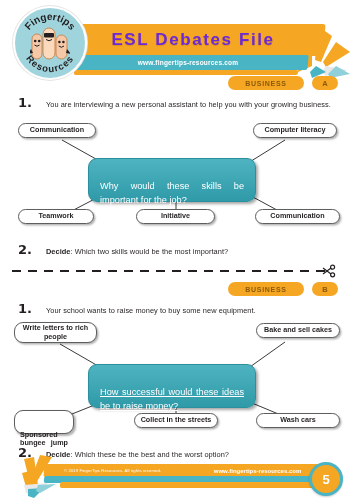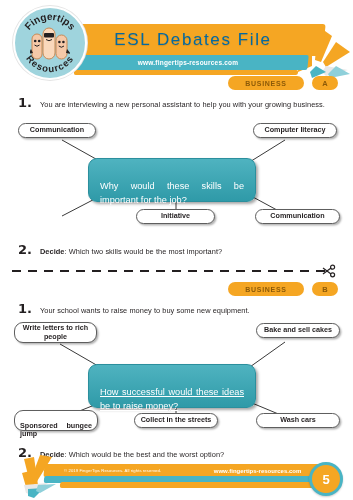--- a/index.html
+++ b/index.html
@@ -17,21 +17,21 @@
   .hdr-burst { position: absolute; left: 296px; top: 22px; width: 57px; height: 58px; }
 
   .banner-orange {
     position: absolute; left: 62px; top: 24px; width: 262px; height: 32px;
     background: #f5a623; border-radius: 3px;
     transform: skewX(-6deg);
   }
   .banner-title {
     position: absolute; left: 62px; top: 24px; width: 262px; height: 32px;
     display: flex; align-items: center; justify-content: center;
-    color: #0369a1; font-size: 17px; font-weight: normal; letter-spacing: 1.6px;
+    color: #6d28d9; font-size: 17px; font-weight: bold; letter-spacing: 1.6px;
     text-shadow: 0 1px 1px rgba(0,0,0,.12);
   }
   .banner-teal {
     position: absolute; left: 68px; top: 55px; width: 240px; height: 15px;
     background: #49b4c4; border-radius: 2px; transform: skewX(-6deg);
   }
   .banner-url {
     position: absolute; left: 68px; top: 55px; width: 240px; height: 15px;
     display: flex; align-items: center; justify-content: center;
     color: #ffffff; font-size: 6.5px; font-weight: bold; letter-spacing: .2px;
@@ -64,21 +64,21 @@
     display: flex; align-items: center; justify-content: center;
     color: #8c5a08; font-size: 7.5px; font-weight: bold;
   }
 
   
   .qline { position: absolute; display: flex; align-items: baseline; }
   .qnum {
     font-size: 13px; font-weight: bold; color: #231f20;
     font-family: "DejaVu Sans", sans-serif; line-height: 1;
   }
-  .qtext { font-size: 7.4px; color: #231f20; margin-left: 8px; letter-spacing: .05px; }
+  .qtext { font-size: 7.4px; color: #231f20; margin-left: 14px; letter-spacing: .05px; }
   .qtext b { font-weight: bold; }
 
   
   .map { position: absolute; left: 0; width: 353px; }
   .map svg { position: absolute; left: 0; top: 0; }
 
   .node {
     position: absolute;
     background: #ffffff;
     border: 1.1px solid #5e5e5e;
@@ -216,20 +216,21 @@
       <line x1="62" y1="96" x2="112" y2="70" stroke="#3a3a3a" stroke-width="1"></line>
       <line x1="176" y1="96" x2="176" y2="78" stroke="#3a3a3a" stroke-width="1"></line>
       <line x1="288" y1="96" x2="240" y2="70" stroke="#3a3a3a" stroke-width="1"></line>
     </svg>
 
     <div class="node" style="left:18px; top:3px; width:78px; height:15px;">Communication</div>
     <div class="node" style="left:253px; top:3px; width:84px; height:15px;">Computer literacy</div>
 
     <div class="center-box" style="left:88px; top:38px; width:168px; height:42px;">Why would these skills be  important for the job?</div>
 
+    <div class="node" style="left:18px; top:89px; width:76px; height:15px;">Teamwork</div>
     <div class="node" style="left:136px; top:89px; width:79px; height:15px;">Initiative</div>
     <div class="node" style="left:255px; top:89px; width:85px; height:15px;">Communication</div>
   </div>
 
   <div class="qline" style="left:18px; top:243px;">
     <span class="qnum">2.</span>
     <span class="qtext">
       <b>Decide</b><span>: Which two skills would be the most important?</span>
     </span>
   </div>
@@ -261,29 +262,29 @@
       <line x1="62" y1="96" x2="112" y2="76" stroke="#3a3a3a" stroke-width="1"></line>
       <line x1="176" y1="96" x2="176" y2="84" stroke="#3a3a3a" stroke-width="1"></line>
       <line x1="288" y1="96" x2="240" y2="76" stroke="#3a3a3a" stroke-width="1"></line>
     </svg>
 
     <div class="node" style="left:14px; top:0px; width:83px; height:21px;">Write letters to rich people</div>
     <div class="node" style="left:256px; top:1px; width:84px; height:15px;">Bake and sell cakes</div>
 
     <div class="center-box" style="left:88px; top:42px; width:168px; height:42px;text-decoration:underline;">How successful would these ideas be to raise money?</div>
 
-    <div class="node justify" style="left:14px; top:88px; width:84px; height:21px; padding-top:11px;">Sponsored bungee jump</div>
+    <div class="node justify" style="left:14px; top:88px; width:60px; height:21px; padding-top:20px;">Sponsored bungee jump</div>
     <div class="node" style="left:134px; top:91px; width:84px; height:15px;">Collect in the streets</div>
     <div class="node" style="left:256px; top:91px; width:84px; height:15px;">Wash cars</div>
   </div>
 
   <div class="qline" style="left:18px; top:446px;">
     <span class="qnum">2.</span>
     <span class="qtext">
-      <b>Decide</b><span>: Which would be the best and the worst option?</span>
+      <b>Decide</b><span>: Which these be the best and the worst option?</span>
     </span>
   </div>
 
   <div class="footer">
     <svg class="foot-fan" viewBox="0 0 48 45">
       <polygon points="18,0 30,2 14,28 9,24" fill="#f5a623"></polygon>
       <polygon points="2,4 12,2 16,30 8,28" fill="#f5a623"></polygon>
       <polygon points="0,18 8,16 14,34 4,32" fill="#f5a623"></polygon>
       <polygon points="2,30 26,28 10,40 4,38" fill="#e8e8e8"></polygon>
       <polygon points="6,34 22,33 12,43 6,41" fill="#49b4c4"></polygon>

